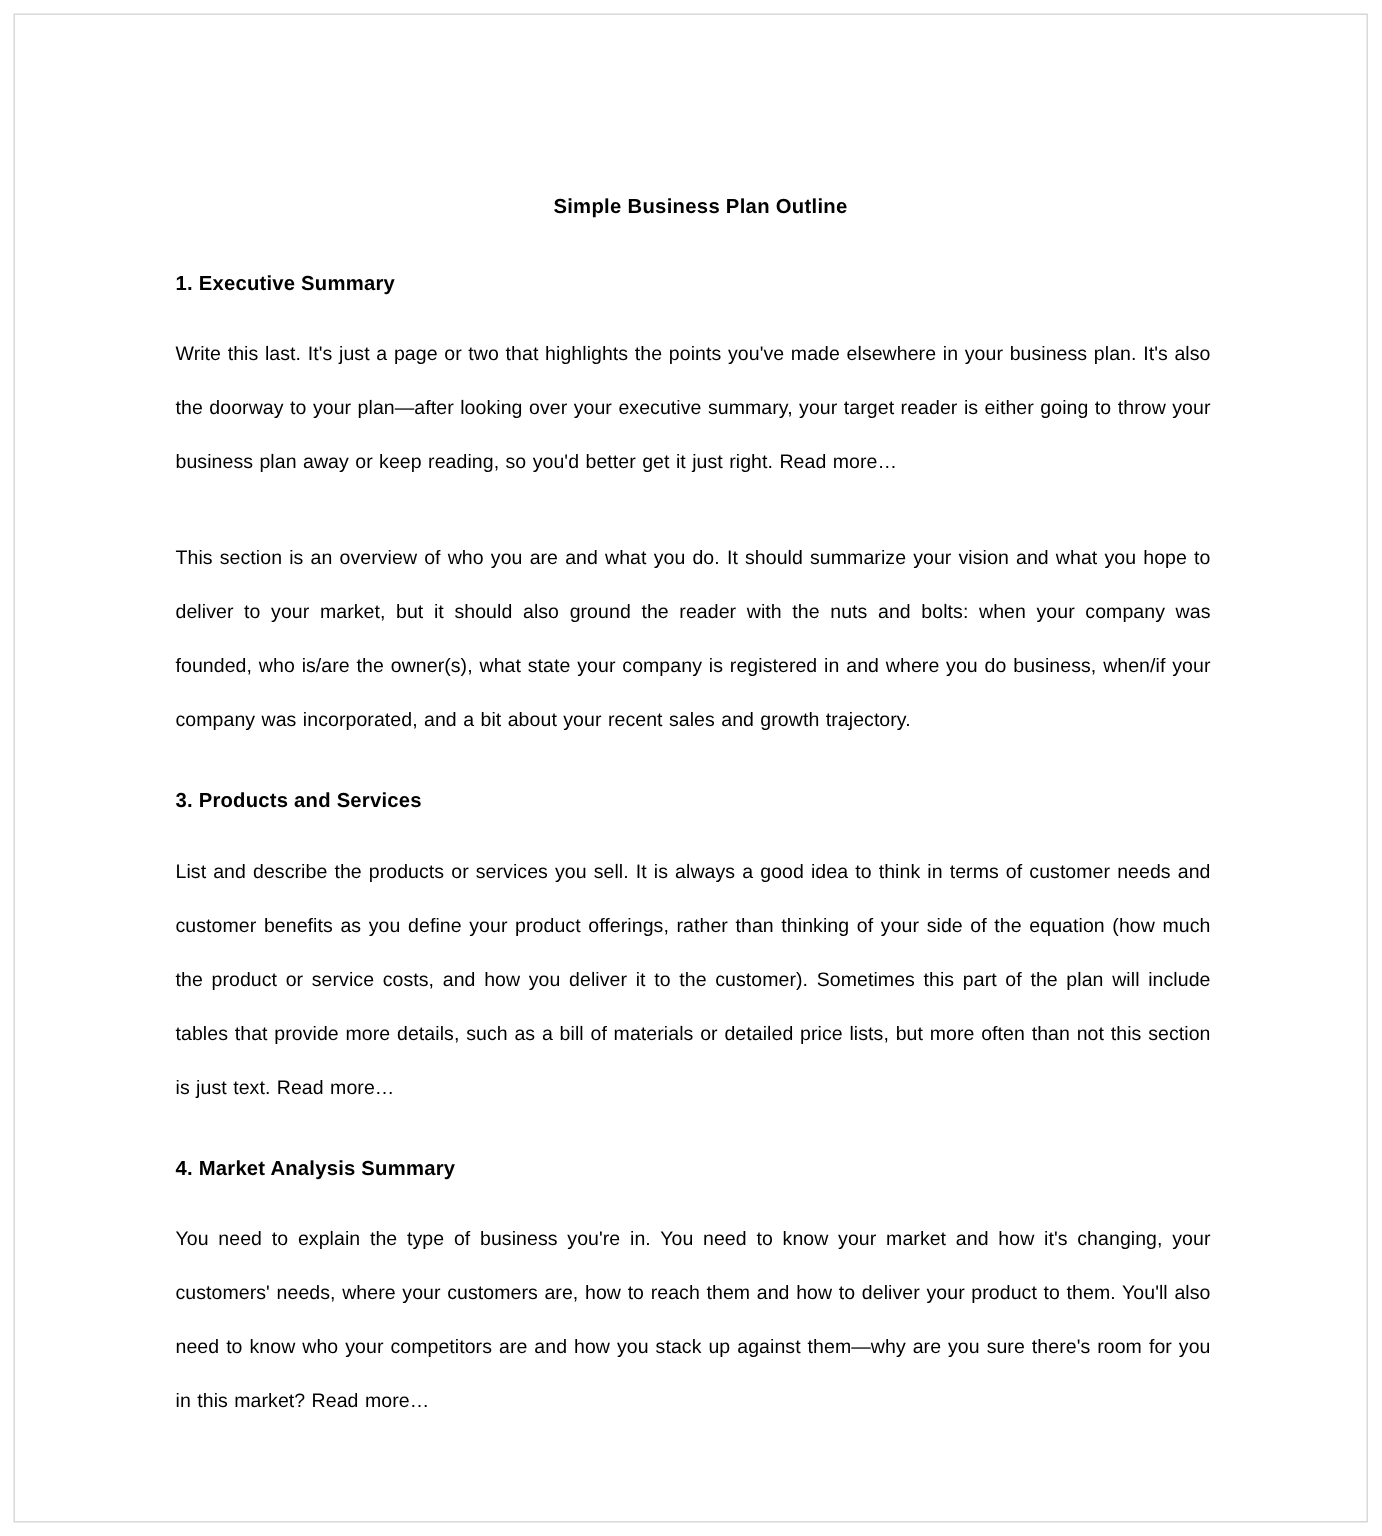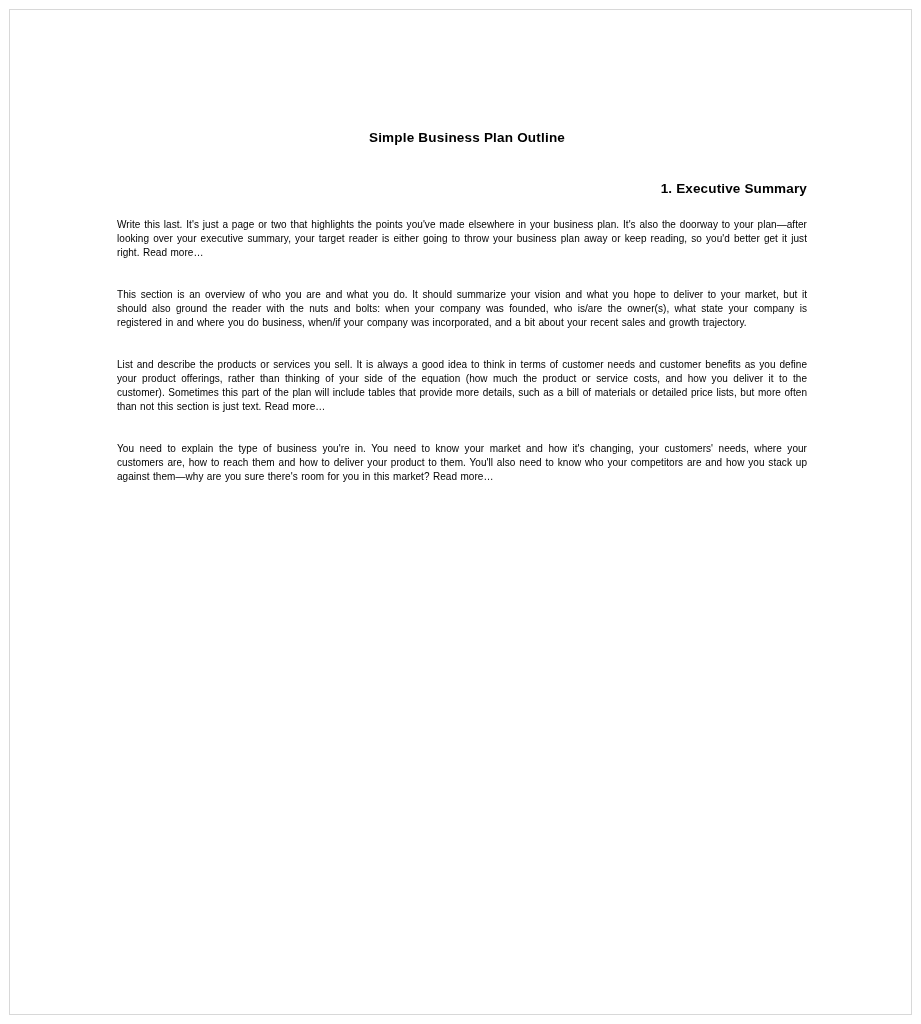--- a/index.html
+++ b/index.html
@@ -45,25 +45,24 @@
     padding-left: 10px;
   }
   .section {
     margin-bottom: 22px;
   }
   .section-heading {
     font-size: 13.5px;
     font-weight: bold;
     letter-spacing: 0.15px;
     margin: 0 0 22px 0;
-    text-align: right;
   }
   .section-body {
-    font-size: 10px;
-    line-height: 14px;
+    font-size: 13px;
+    line-height: 36px;
     text-align: justify;
     margin: 0 0 28px 0;
     letter-spacing: 0.05px;
     word-spacing: 0.6px;
   }
   .section:last-child .section-body {
     margin-bottom: 0;
     margin-top: 22px;
   }
 </style>
@@ -80,21 +79,23 @@
     <div class="section">
       <h2 class="section-heading">1. Executive Summary</h2>
       <p class="section-body">Write this last. It's just a page or two that highlights the points you've made elsewhere in your business plan. It's also the doorway to your plan—after looking over your executive summary, your target reader is either going to throw your business plan away or keep reading, so you'd better get it just right. Read more…</p>
     </div>
 
     <div class="section">
       <p class="section-body">This section is an overview of who you are and what you do. It should summarize your vision and what you hope to deliver to your market, but it should also ground the reader with the nuts and bolts: when your company was founded, who is/are the owner(s), what state your company is registered in and where you do business, when/if your company was incorporated, and a bit about your recent sales and growth trajectory.</p>
     </div>
 
     <div class="section">
+      <h2 class="section-heading">3. Products and Services</h2>
       <p class="section-body">List and describe the products or services you sell. It is always a good idea to think in terms of customer needs and customer benefits as you define your product offerings, rather than thinking of your side of the equation (how much the product or service costs, and how you deliver it to the customer). Sometimes this part of the plan will include tables that provide more details, such as a bill of materials or detailed price lists, but more often than not this section is just text. Read more…</p>
     </div>
 
     <div class="section">
+      <h2 class="section-heading">4. Market Analysis Summary</h2>
       <p class="section-body">You need to explain the type of business you're in. You need to know your market and how it's changing, your customers' needs, where your customers are, how to reach them and how to deliver your product to them. You'll also need to know who your competitors are and how you stack up against them—why are you sure there's room for you in this market? Read more…</p>
     </div>
 
   </div>
 </div>
 
 </body></html>

